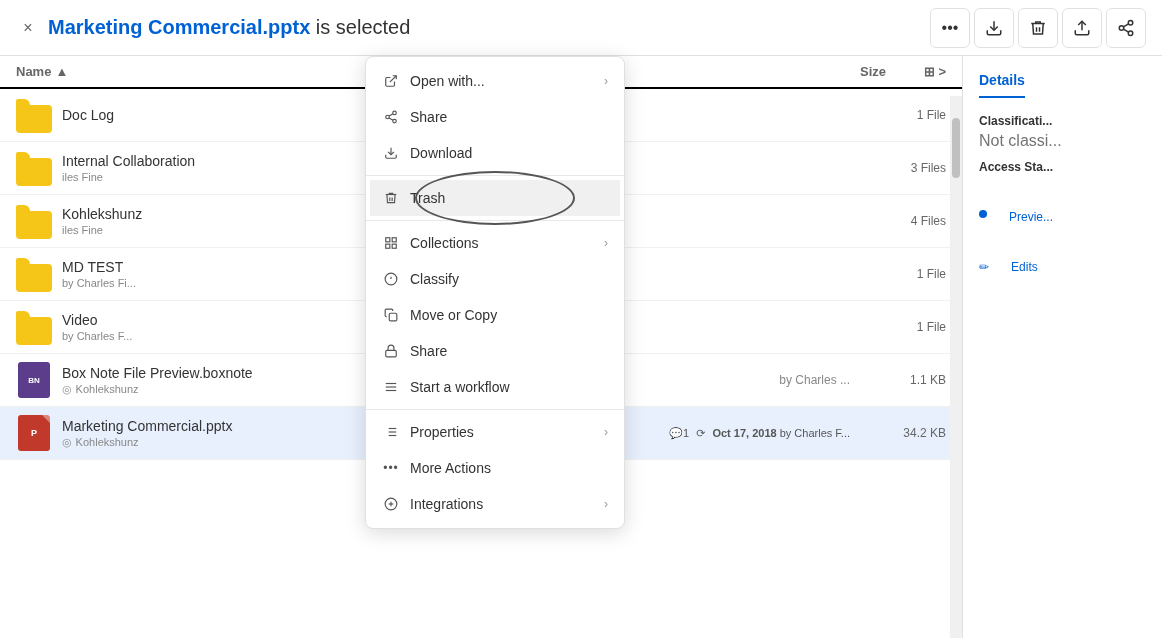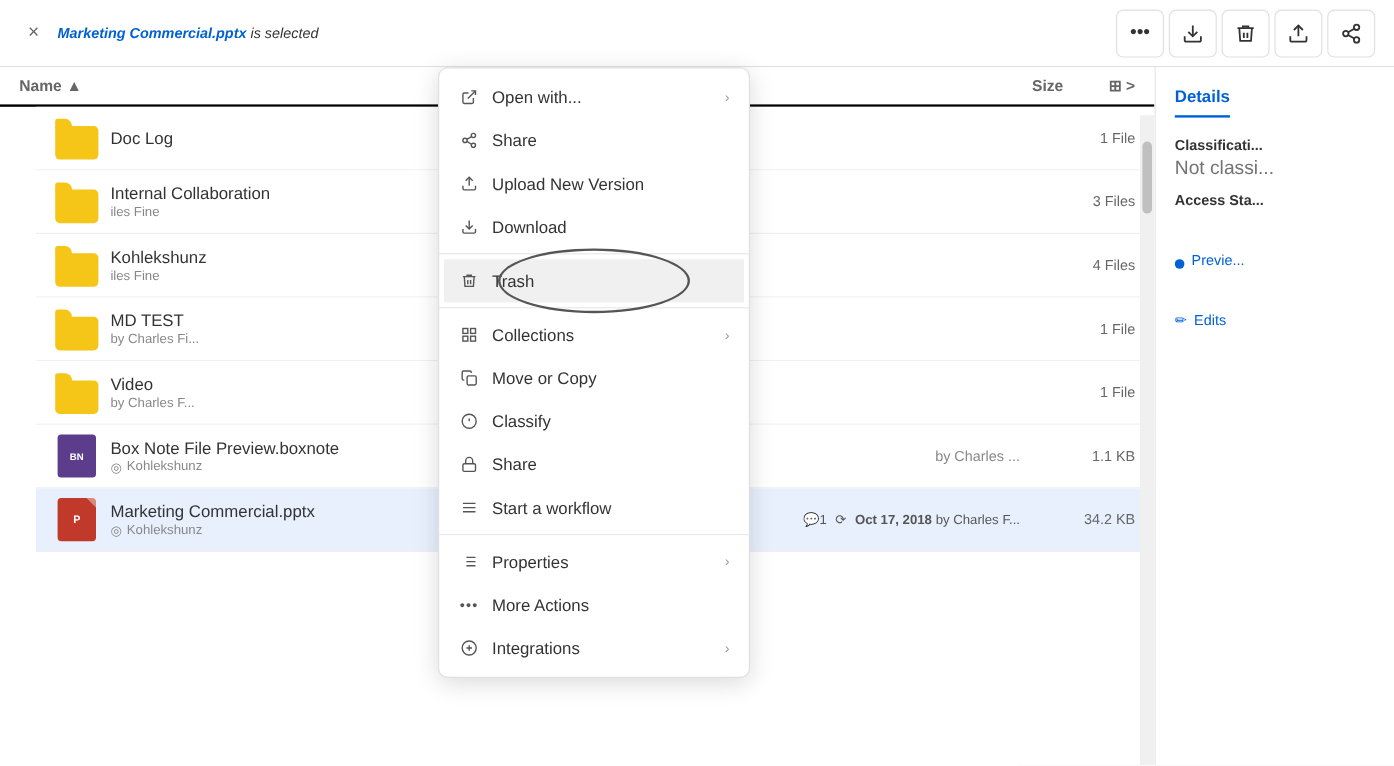--- a/index.html
+++ b/index.html
@@ -24,23 +24,22 @@
       gap: 8px;
     }
     .header-close {
       width: 24px; height: 24px;
       display: flex; align-items: center; justify-content: center;
       color: #666;
       cursor: pointer;
       font-size: 16px;
     }
     .header-title {
-      font-size: 12px;
+      font-size: 20px;
       color: #333;
-      font-style: italic;
     }
     .header-title strong { font-weight: 700; color: #0061d5; }
     .header-title span { font-weight: 400; color: #333; }
     .header-actions {
       margin-left: auto;
       display: flex;
       gap: 4px;
     }
     .header-btn {
       width: 40px; height: 40px;
@@ -84,21 +83,20 @@
 
     
     .file-row {
       display: flex;
       align-items: center;
       padding: 8px 16px;
       border-bottom: 1px solid #f0f0f0;
       cursor: pointer;
       background: #fff;
       min-height: 52px;
-      margin-left: 30px;
     }
     .file-row.selected { background: #e8f0fe; }
     .file-icon {
       width: 36px; height: 36px;
       margin-right: 10px;
       display: flex; align-items: flex-end; justify-content: center;
       flex-shrink: 0;
     }
     .folder-icon {
       width: 36px; height: 28px;
@@ -166,22 +164,22 @@
       margin-bottom: 10px;
     }
     .detail-access-title {
       font-size: 12px;
       font-weight: 600;
       color: #333;
       margin-bottom: 8px;
     }
     .access-item {
       display: flex;
-      align-items: flex-end;
-      gap: 6px;
+      align-items: flex-start;
+      gap: 22px;
       font-size: 12px;
       color: #0061d5;
       margin-bottom: 6px;
       cursor: pointer;
       margin-top: 36px;
     }
     .access-dot {
       width: 8px; height: 8px;
       border-radius: 50%;
       flex-shrink: 0;
@@ -487,30 +485,20 @@
             <circle cx="18" cy="5" r="3"></circle>
             <circle cx="6" cy="12" r="3"></circle>
             <circle cx="18" cy="19" r="3"></circle>
             <line x1="8.59" y1="13.51" x2="15.42" y2="17.49"></line>
             <line x1="15.41" y1="6.51" x2="8.59" y2="10.49"></line>
           </svg>
       </span>
       <span>Share</span>
     </div>
 
-    <div class="menu-item">
-      <span class="menu-icon">
-        <svg width="14" height="14" viewBox="0 0 24 24" fill="none" stroke="currentColor" stroke-width="2">
-            <polyline points="17 8 12 3 7 8"></polyline>
-            <line x1="12" y1="3" x2="12" y2="15"></line>
-            <path d="M21 15v4a2 2 0 0 1-2 2H5a2 2 0 0 1-2-2v-4"></path>
-          </svg>
-      </span>
-      <span>Upload New Version</span>
-    </div>
 
     <div class="menu-item">
       <span class="menu-icon">
         <svg width="14" height="14" viewBox="0 0 24 24" fill="none" stroke="currentColor" stroke-width="2">
             <path d="M21 15v4a2 2 0 0 1-2 2H5a2 2 0 0 1-2-2v-4"></path>
             <polyline points="7 10 12 15 17 10"></polyline>
             <line x1="12" y1="15" x2="12" y2="3"></line>
           </svg>
       </span>
       <span>Download</span>
@@ -544,36 +532,36 @@
             <rect x="14" y="14" width="7" height="7"></rect>
           </svg>
       </span>
       <span>Collections</span>
       <span class="menu-arrow">›</span>
     </div>
 
     <div class="menu-item">
       <span class="menu-icon">
         <svg width="14" height="14" viewBox="0 0 24 24" fill="none" stroke="currentColor" stroke-width="2">
-            <rect x="9" y="9" width="13" height="13" rx="2"></rect>
-            <path d="M5 15H4a2 2 0 0 1-2-2V4a2 2 0 0 1 2-2h9a2 2 0 0 1 2 2v1"></path>
-          </svg>
-      </span>
-      <span>Move or Copy</span>
-    </div>
-
-    <div class="menu-item">
-      <span class="menu-icon">
-        <svg width="14" height="14" viewBox="0 0 24 24" fill="none" stroke="currentColor" stroke-width="2">
             <circle cx="12" cy="12" r="10"></circle>
             <line x1="12" y1="8" x2="12" y2="12"></line>
             <line x1="12" y1="16" x2="12.01" y2="16"></line>
           </svg>
       </span>
       <span>Classify</span>
+    </div>
+
+    <div class="menu-item">
+      <span class="menu-icon">
+        <svg width="14" height="14" viewBox="0 0 24 24" fill="none" stroke="currentColor" stroke-width="2">
+            <rect x="9" y="9" width="13" height="13" rx="2"></rect>
+            <path d="M5 15H4a2 2 0 0 1-2-2V4a2 2 0 0 1 2-2h9a2 2 0 0 1 2 2v1"></path>
+          </svg>
+      </span>
+      <span>Move or Copy</span>
     </div>
 
     <div class="menu-item">
       <span class="menu-icon">
         <svg width="14" height="14" viewBox="0 0 24 24" fill="none" stroke="currentColor" stroke-width="2">
             <rect x="3" y="11" width="18" height="11" rx="2" ry="2"></rect>
             <path d="M7 11V7a5 5 0 0 1 10 0v4"></path>
           </svg>
       </span>
       <span>Share</span>

